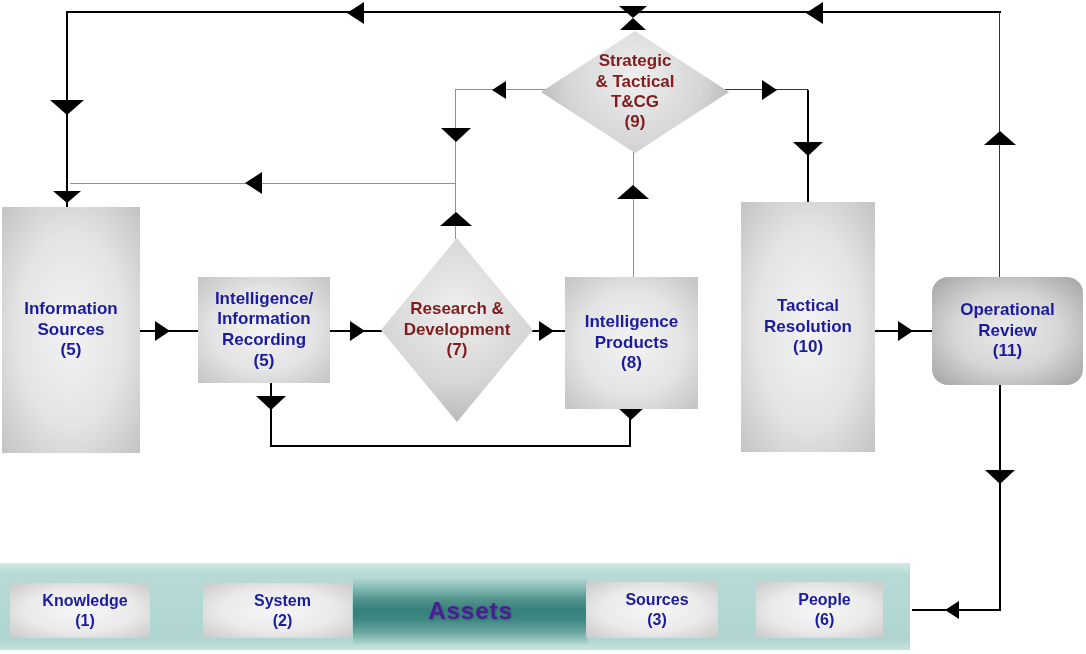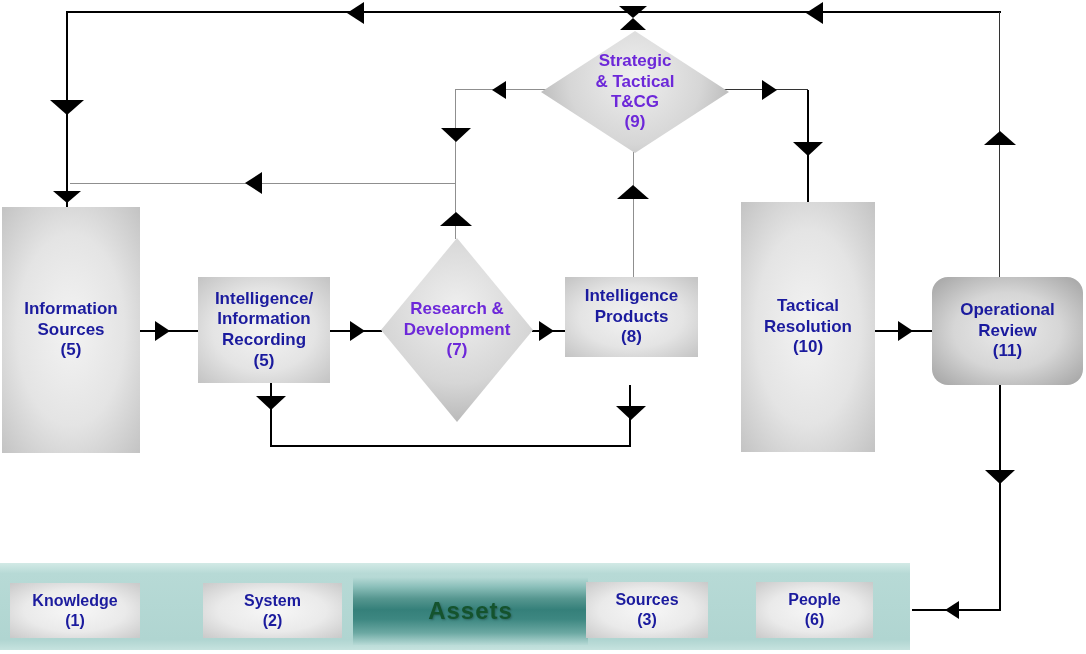--- a/index.html
+++ b/index.html
@@ -27,41 +27,42 @@
     background:radial-gradient(ellipse at center,#f3f3f3 0%,#e4e4e4 55%,#c3c3c3 100%);
   }
   .node.dark{background:radial-gradient(ellipse at center,#eaeaea 0%,#d6d6d6 50%,#a2a2a2 100%);border-radius:16px;}
   .diamond-bg{
     position:absolute;
     background:radial-gradient(circle at 50% 38%,#efefef 0%,#d6d6d6 55%,#a9a9a9 100%);
     clip-path:polygon(50% 0%,100% 50%,50% 100%,0% 50%);
   }
   .diamond-label{
     position:absolute;display:flex;align-items:center;justify-content:center;
-    text-align:center;color:#6d28d9;font-weight:700;font-size:17px;line-height:1.2;
+    text-align:center;color:#7f1d1d;font-weight:700;font-size:17px;line-height:1.2;
     white-space:pre-line;
   }
   .band{
     position:absolute;left:0;top:563px;width:910px;height:87px;
     background:linear-gradient(to bottom,#d2eae6 0%,#b7dad6 12%,#b0d5d1 88%,#c6e3df 100%);
   }
   .band-stripe{
     position:absolute;left:353px;top:577px;width:235px;height:68px;
     background:linear-gradient(to bottom,#b7dad6 0%,#8cc0bb 14%,#55968f 32%,#35807a 48%,#3d8781 62%,#6ba8a2 82%,#b7dad6 100%);
   }
   .band-label{
     position:absolute;display:flex;align-items:center;justify-content:center;
-    color:#14532d;font-weight:700;font-size:24px;letter-spacing:1px;
+    color:#4c1d95;font-weight:700;font-size:24px;letter-spacing:1px;
     text-shadow:1px 1px 2px rgba(0,0,0,0.25);
   }
   .band-box{
     position:absolute;display:flex;align-items:center;justify-content:center;
     text-align:center;color:#1b1b9e;font-weight:700;font-size:16px;line-height:1.25;
     white-space:pre-line;
     background:radial-gradient(ellipse at center,#f7f7f7 0%,#eaeaea 55%,#c9c9c9 100%);
+    padding-left:10px;
   }
 </style>
 </head>
 <body>
 
 <div class="canvas">
 
   <div class="line" style="left:67px;top:11px;width:934px;height:2px;"></div>
   <div class="line" style="left:66px;top:11px;width:2px;height:196px;"></div>
   <div class="line mid" style="left:999px;top:12px;width:1px;height:265px;"></div>
@@ -111,21 +112,21 @@
   <div class="node" style="left:198px;top:277px;width:132px;height:106px;">Intelligence/
 Information
 Recording
 (5)</div>
 
   <div class="diamond-bg" style="left:381px;top:238px;width:152px;height:184px;"></div>
   <div class="diamond-label" style="left:381px;top:238px;width:152px;height:184px;">Research &amp;
 Development
 (7)</div>
 
-  <div class="node" style="left:565px;top:277px;width:133px;height:80px;text-align:center;">Intelligence
+  <div class="node" style="left:565px;top:277px;width:133px;height:132px;text-align:center;">Intelligence
 Products
 (8)</div>
 
   <div class="diamond-bg" style="left:541px;top:31px;width:188px;height:122px;"></div>
   <div class="diamond-label" style="left:541px;top:31px;width:188px;height:122px;">Strategic
 &amp; Tactical
 T&amp;CG
 (9)</div>
 
   <div class="node" style="left:741px;top:202px;width:134px;height:250px;">Tactical

